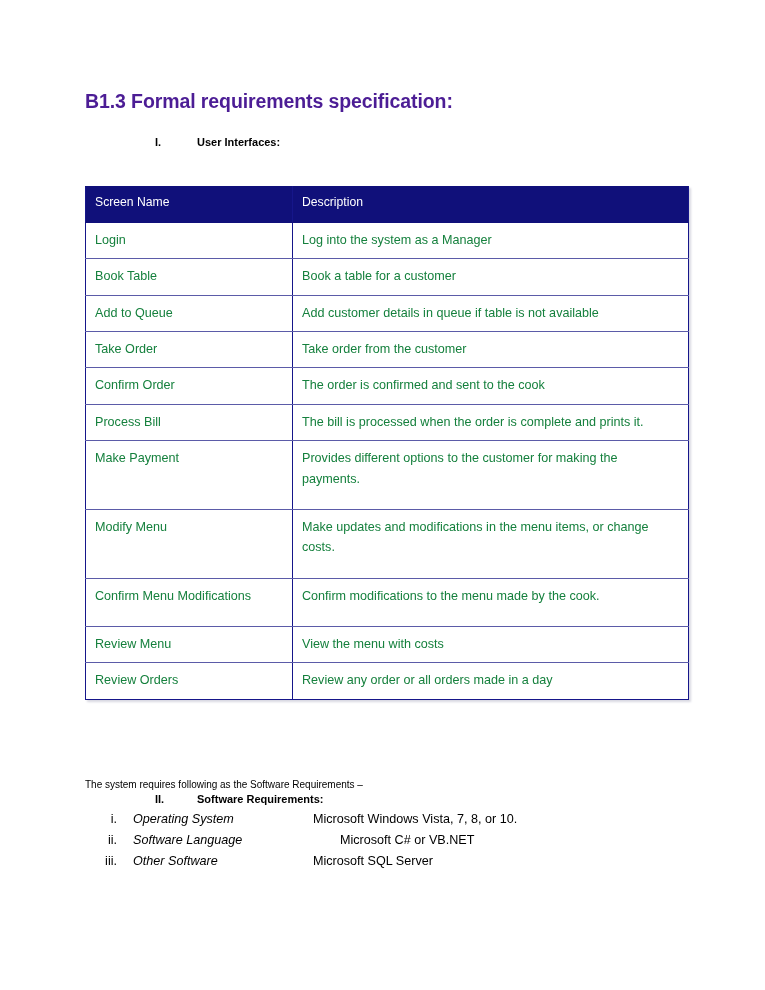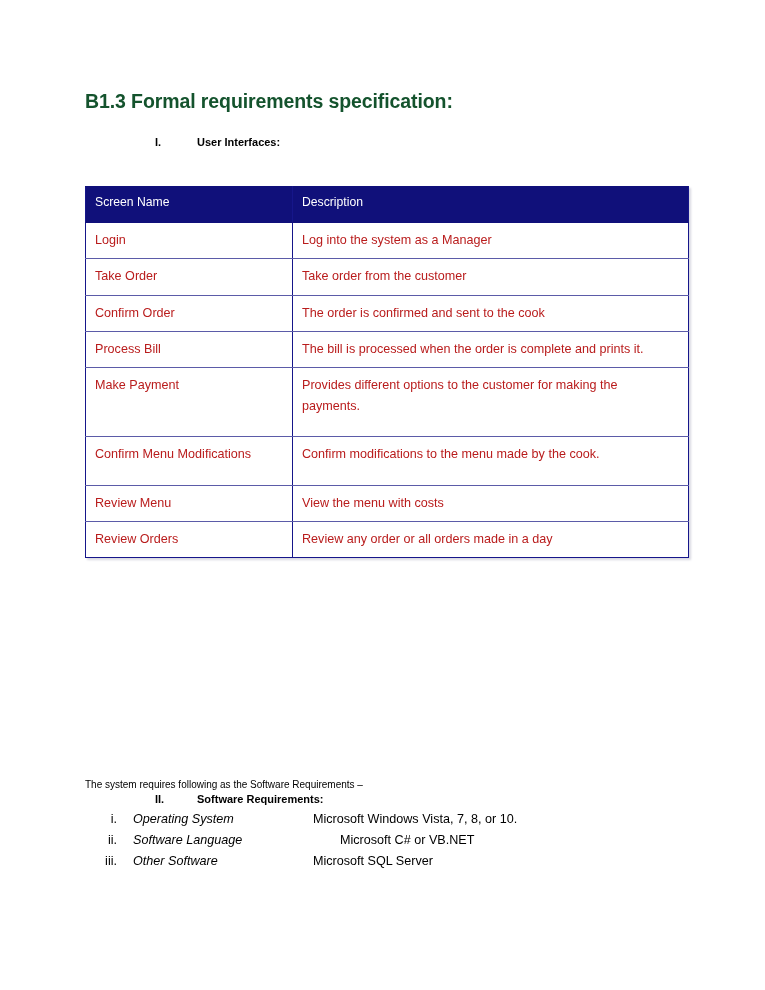--- a/index.html
+++ b/index.html
@@ -25,21 +25,21 @@
   }
 
   
   .doc-title {
     position: absolute;
     left: 85px;
     top: 90px;
     font-size: 19.5px;
     font-weight: bold;
     letter-spacing: -0.1px;
-    color: #14532d;
+    color: #4c1d95;
     white-space: nowrap;
   }
 
   
   .section-heading {
     position: absolute;
     font-size: 11px;
     font-weight: bold;
     white-space: nowrap;
   }
@@ -77,21 +77,21 @@
     height: 19px;
     padding-top: 6px;
     padding-bottom: 9px;
     border-top: 1.4px solid #10107a;
     border-bottom: 1.4px solid #10107a;
   }
   .ui-table tbody td {
     border-top: 1.3px solid #5b5ba8;
     border-bottom: 1.3px solid #5b5ba8;
     background: #ffffff;
-    color: #b91c1c;
+    color: #15803d;
   }
   .ui-table tbody tr:last-child td {
     border-bottom: 1.4px solid #16168a;
   }
   .ui-table td.col-name { width: 188px; }
   .ui-table th.col-name { width: 188px; }
   .row-tall td { padding-bottom: 20px; }
 
   
   .intro-para {
@@ -149,34 +149,46 @@
         <th class="col-name">Screen Name</th>
         <th>Description</th>
       </tr>
     </thead>
     <tbody>
       <tr>
         <td class="col-name">Login</td>
         <td>Log into the system as a Manager</td>
       </tr>
       <tr>
+        <td class="col-name">Book Table</td>
+        <td>Book a table for a customer</td>
+      </tr>
+      <tr>
+        <td class="col-name">Add to Queue</td>
+        <td>Add customer details in queue if table is not available</td>
+      </tr>
+      <tr>
         <td class="col-name">Take Order</td>
         <td>Take order from the customer</td>
       </tr>
       <tr>
         <td class="col-name">Confirm Order</td>
         <td>The order is confirmed and sent to the cook</td>
       </tr>
       <tr>
         <td class="col-name">Process Bill</td>
         <td>The bill is processed when the order is complete and prints it.</td>
       </tr>
       <tr class="row-tall">
         <td class="col-name">Make Payment</td>
         <td>Provides different options to the customer for making the payments.</td>
+      </tr>
+      <tr class="row-tall">
+        <td class="col-name">Modify Menu</td>
+        <td>Make updates and modifications in the menu items, or change costs.</td>
       </tr>
       <tr class="row-tall">
         <td class="col-name">Confirm Menu Modifications</td>
         <td>Confirm modifications to the menu made by the cook.</td>
       </tr>
       <tr>
         <td class="col-name">Review Menu</td>
         <td>View the menu with costs</td>
       </tr>
       <tr>

